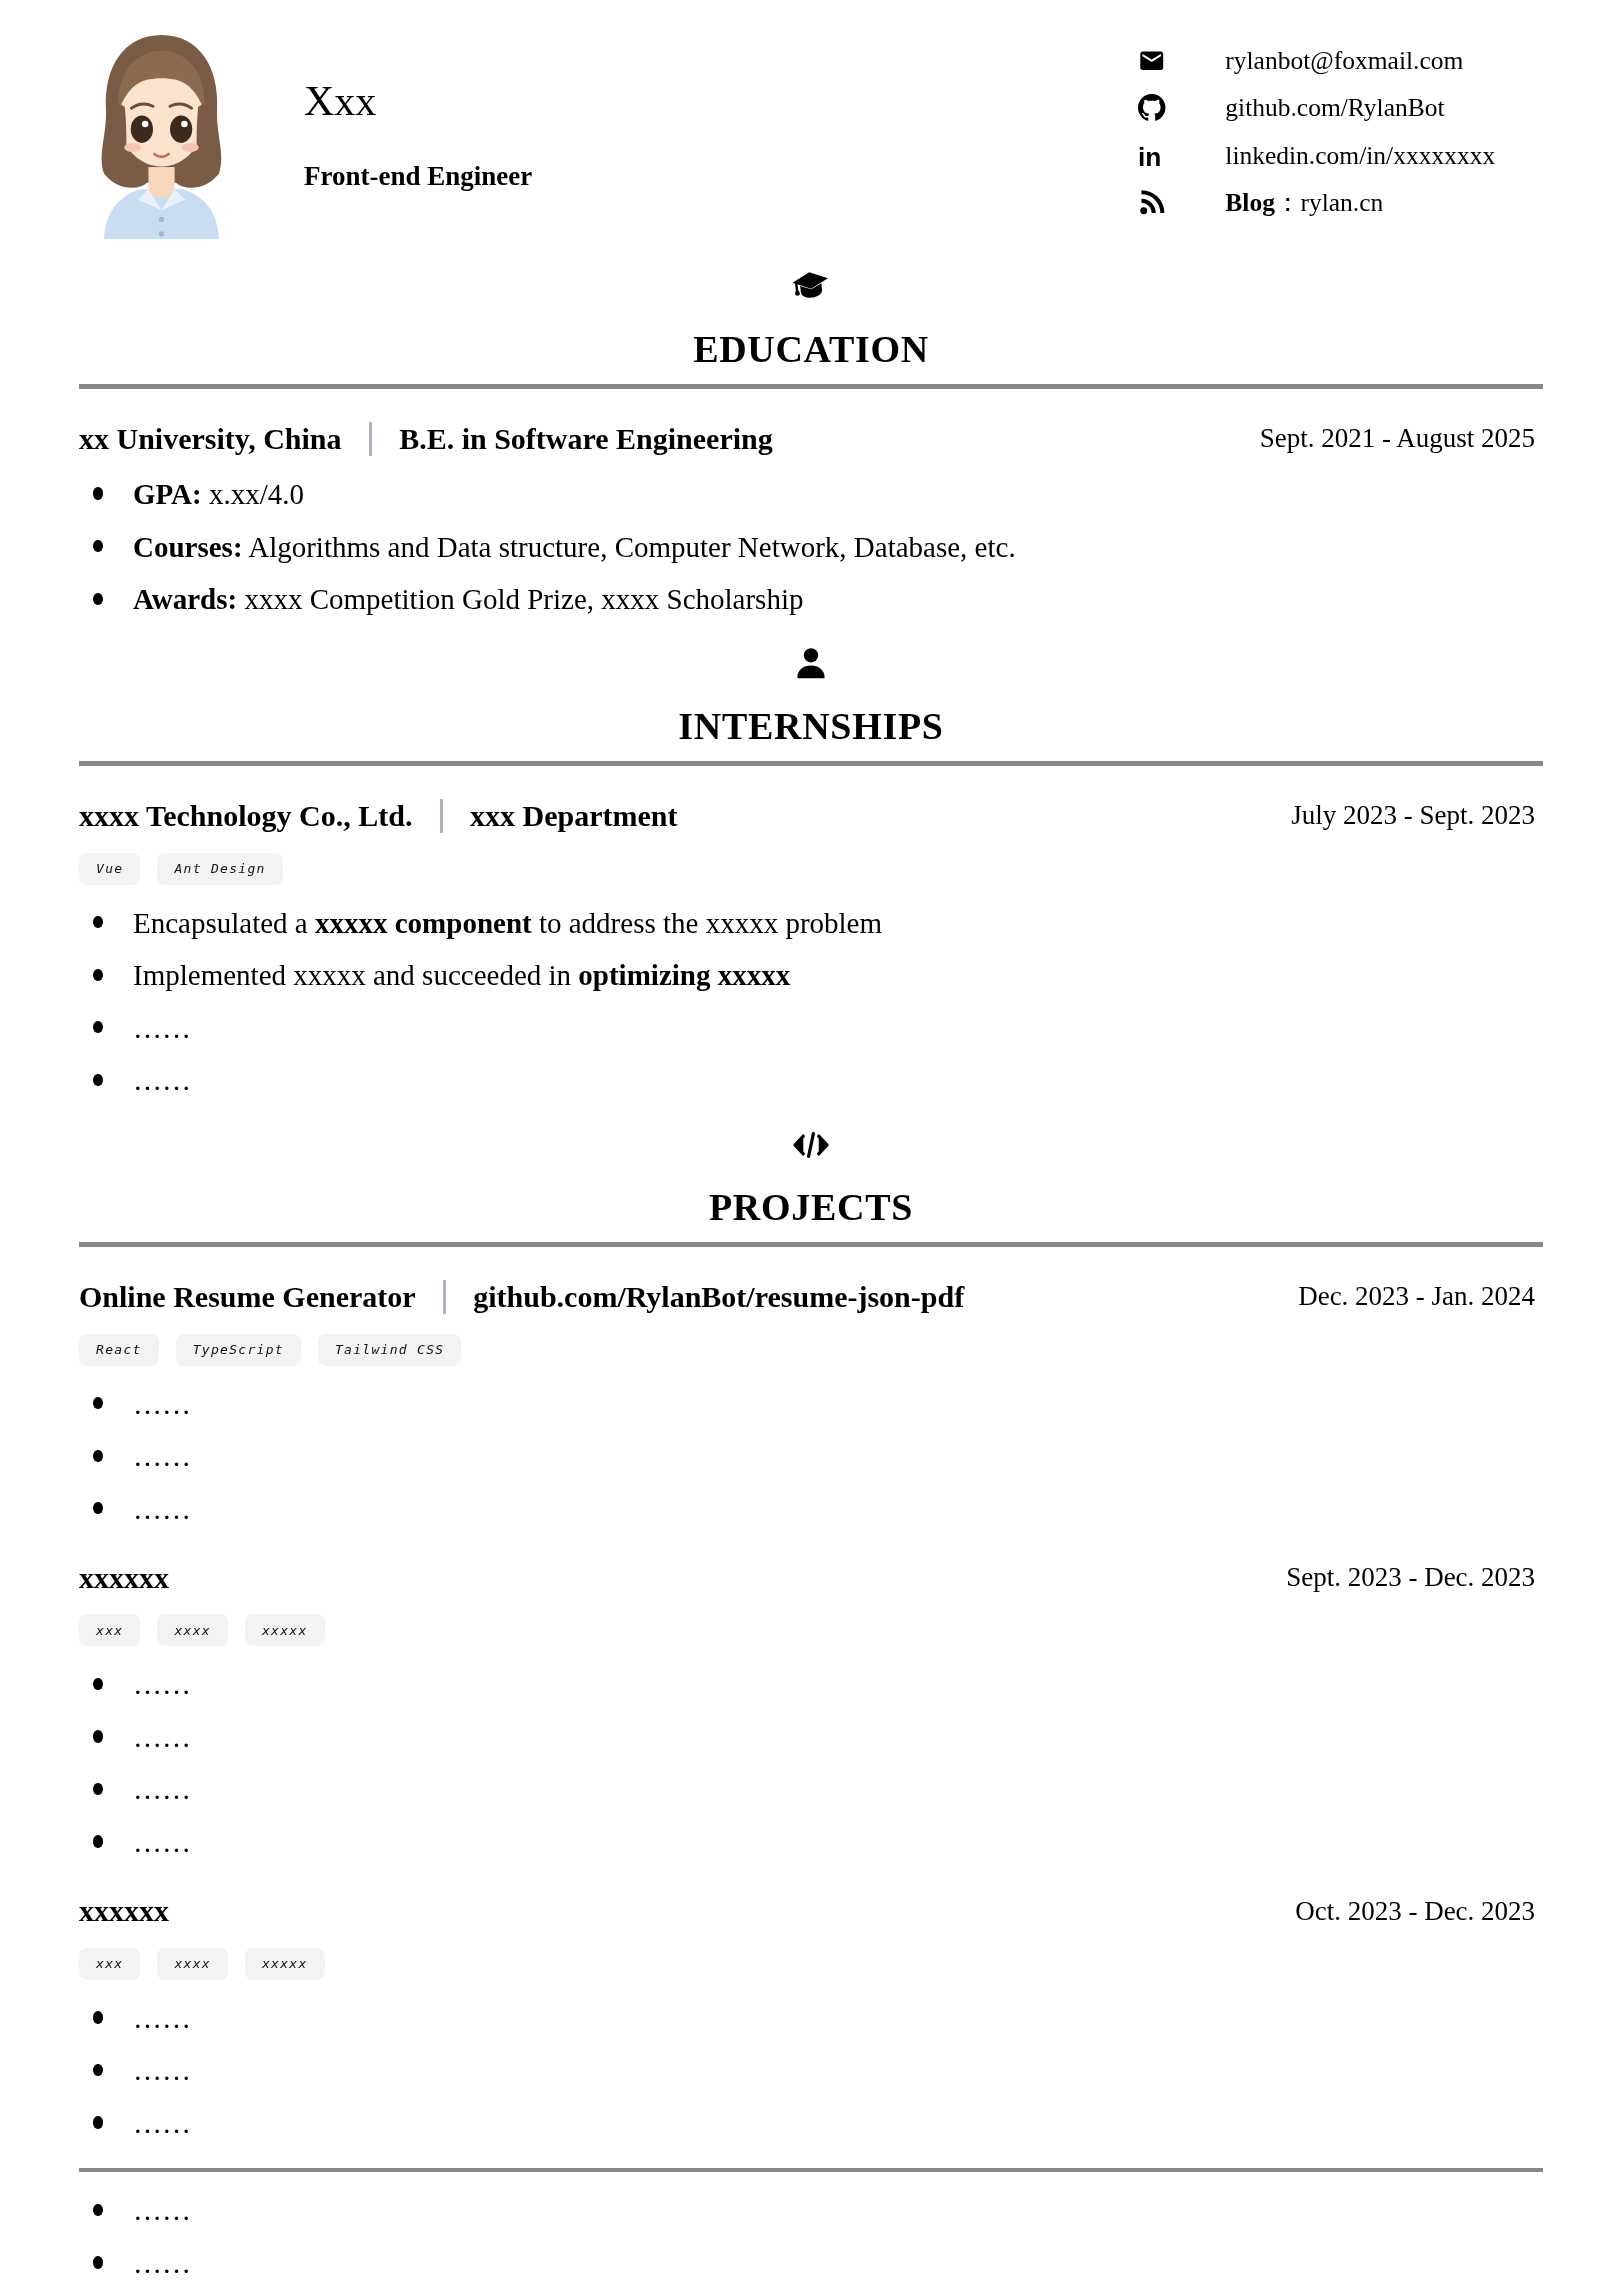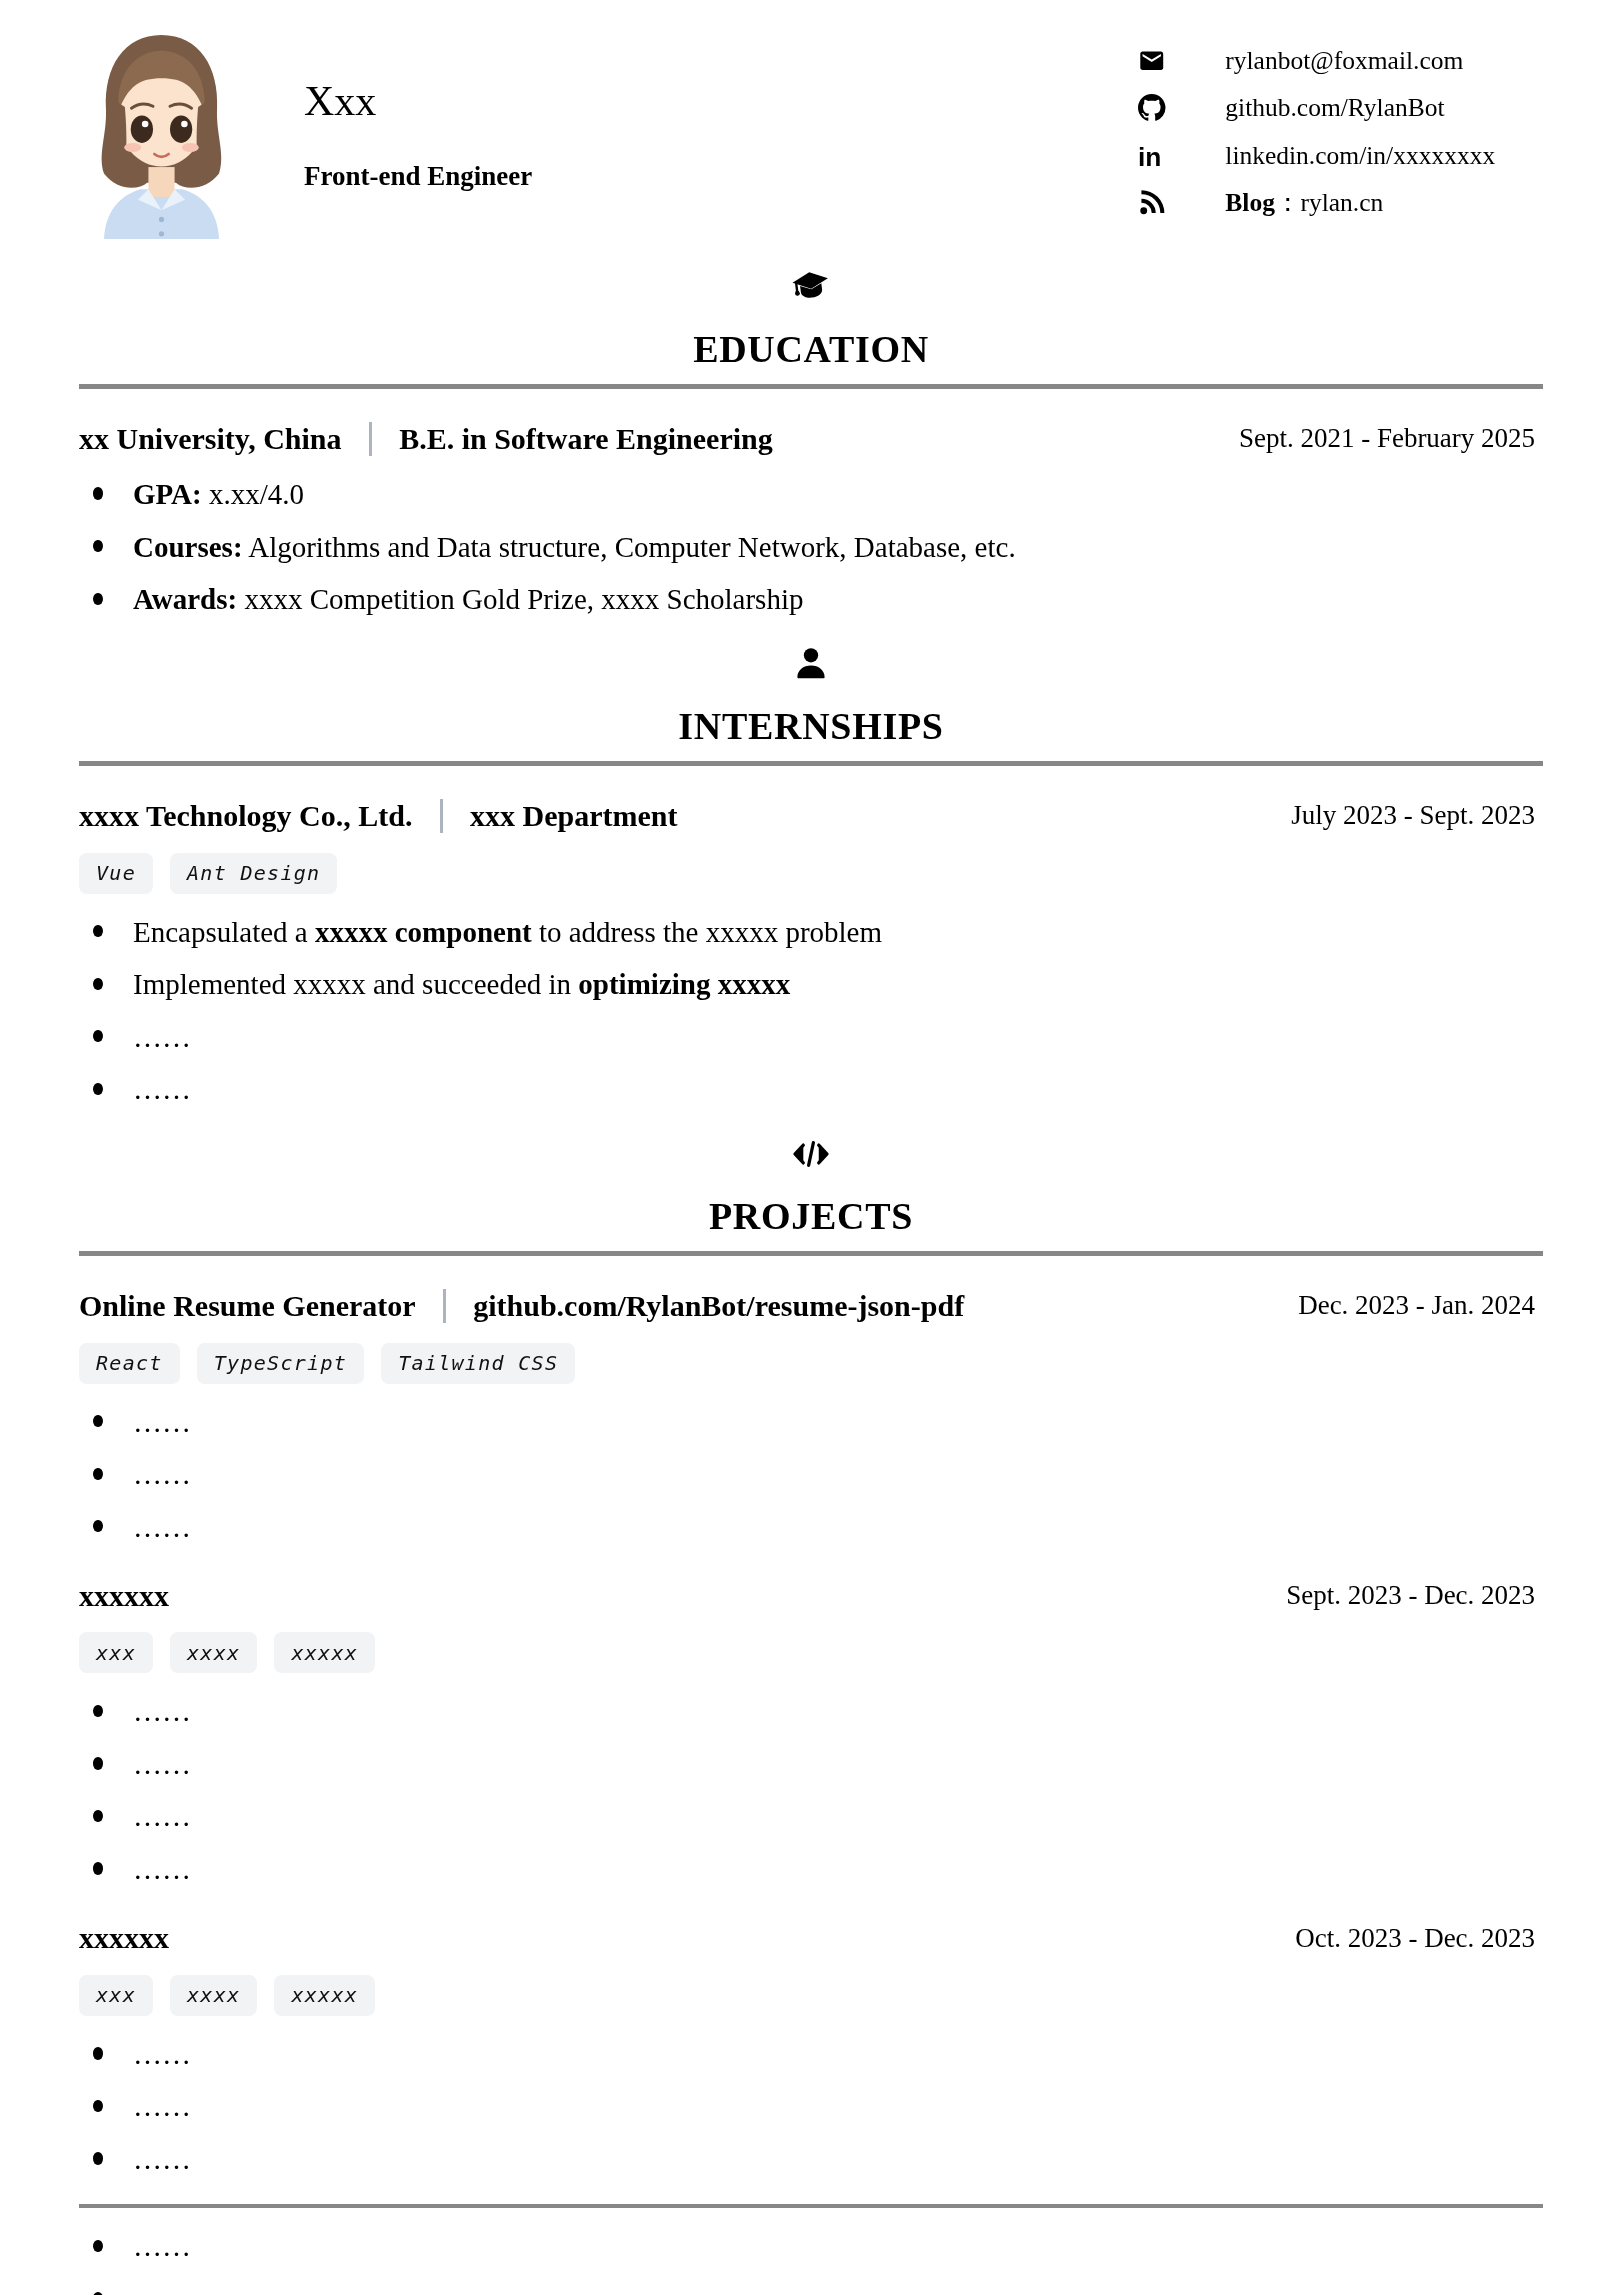--- a/index.html
+++ b/index.html
@@ -42,21 +42,21 @@
   .entry-head { display: flex; align-items: center; margin-top: 33px; text-align: right; }
   .entry-title { font-size: 30px; font-weight: bold; white-space: nowrap; }
   .vsep { width: 2.6px; height: 34px; background: #aeb4bf; margin: 0 27.5px; flex: none; }
   .entry-sub { font-size: 30px; font-weight: bold; white-space: nowrap; }
   .entry-date { margin-left: auto; font-size: 27px; padding-right: 7.9px; white-space: nowrap; }
 
   .tags { display: flex; gap: 17px; margin-top: 19.6px; }
   .tag {
     background: #f2f3f5; border-radius: 7.9px; padding: 8.5px 17px;
     font-family: "DejaVu Sans Mono", monospace; font-style: italic;
-    font-size: 20px; letter-spacing: 1.3px; color: #111; white-space: nowrap;
+    font-size: 13px; letter-spacing: 1.3px; color: #111; white-space: nowrap;
   }
 
   ul.bullets { list-style: none; margin: 21px 0 0 0; padding: 0; }
   ul.bullets li {
     position: relative; padding-left: 54px;
     font-size: 29px; line-height: 1.18; margin-bottom: 18.3px; min-height: 34px;
   }
   ul.bullets li::before {
     content: ""; position: absolute; left: 14.4px; top: 10.5px;
     width: 9.8px; height: 12.4px; border-radius: 50%; background: #000;
@@ -154,21 +154,21 @@
           </svg>
       </span>
       <h2 class="sec-title">EDUCATION</h2>
     </div>
     <div class="rule"></div>
 
     <div class="entry-head">
       <span class="entry-title">xx University, China</span>
       <span class="vsep"></span>
       <span class="entry-sub">B.E. in Software Engineering</span>
-      <span class="entry-date">Sept. 2021 - February 2025</span>
+      <span class="entry-date">Sept. 2021 - August 2025</span>
     </div>
 
     <ul class="bullets">
       <li><span class="b">GPA:</span><span> x.xx/4.0</span></li>
       <li><span class="b">Courses:</span><span> Algorithms and Data structure, Computer Network, Database, etc.</span></li>
       <li><span class="b">Awards:</span><span> xxxx Competition Gold Prize, xxxx Scholarship</span></li>
     </ul>
   </div>
 
   <div class="section">

